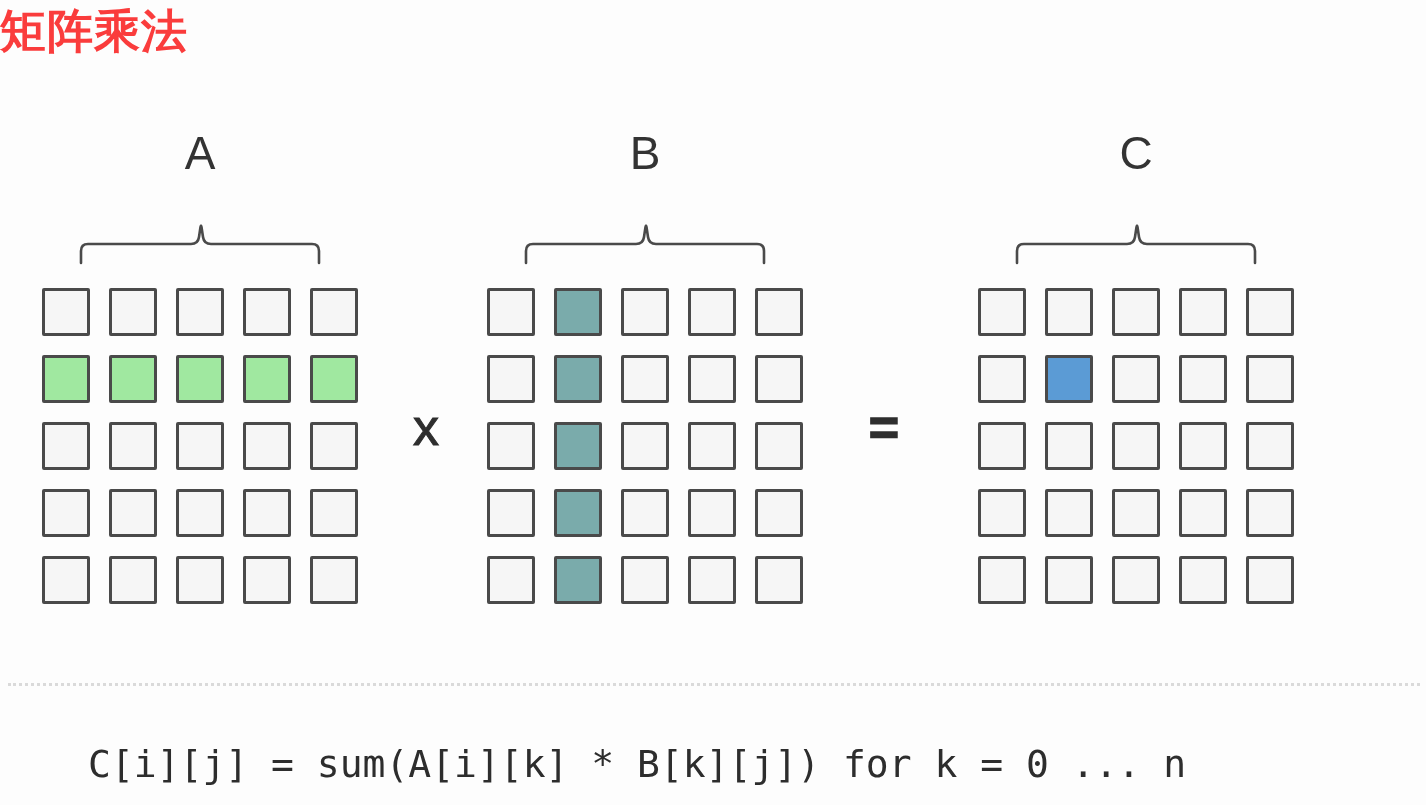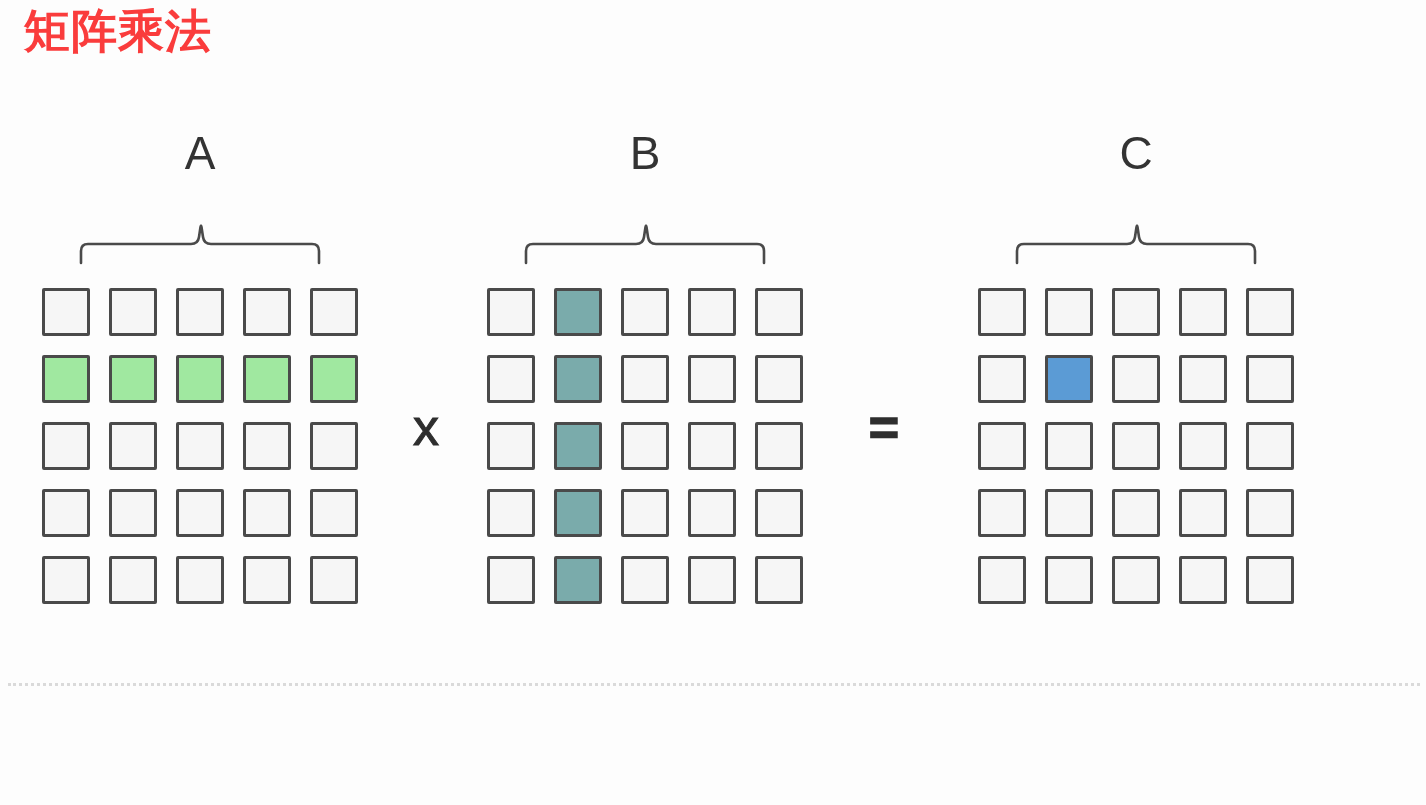--- a/index.html
+++ b/index.html
@@ -5,21 +5,21 @@
   html, body { margin: 0; padding: 0; }
   body {
     width: 1426px; height: 805px;
     background: #fdfdfd;
     font-family: "Liberation Sans", sans-serif;
     overflow: hidden;
   }
   .page { position: relative; width: 1426px; height: 805px; }
 
   .title {
-    position: absolute; left: 24px; top: 6px; margin: 0;
+    position: absolute; left: 0; top: 6px; margin: 0;
     font-size: 46px; font-weight: bold; line-height: 1.1;
     color: var(--title-color, #fa3c3c);
     letter-spacing: 1px;
   }
 
   .mgroup { position: absolute; top: 120px; width: 316px; height: 484px; }
   .mlabel {
     position: absolute; top: 10px; left: 0; right: 0;
     text-align: center; font-size: 46px; line-height: 1;
     color: var(--label-color, #333);
@@ -169,14 +169,15 @@
         <div class="cell"></div>
         <div class="cell"></div>
         <div class="cell"></div>
         <div class="cell"></div>
         <div class="cell"></div>
       </div>
   </div>
 
   <div class="separator"></div>
 
+  <div class="formula">C[i][j] = sum(A[i][k] * B[k][j]) for k = 0 ... n</div>
 
 </div>
 
 </body></html>

